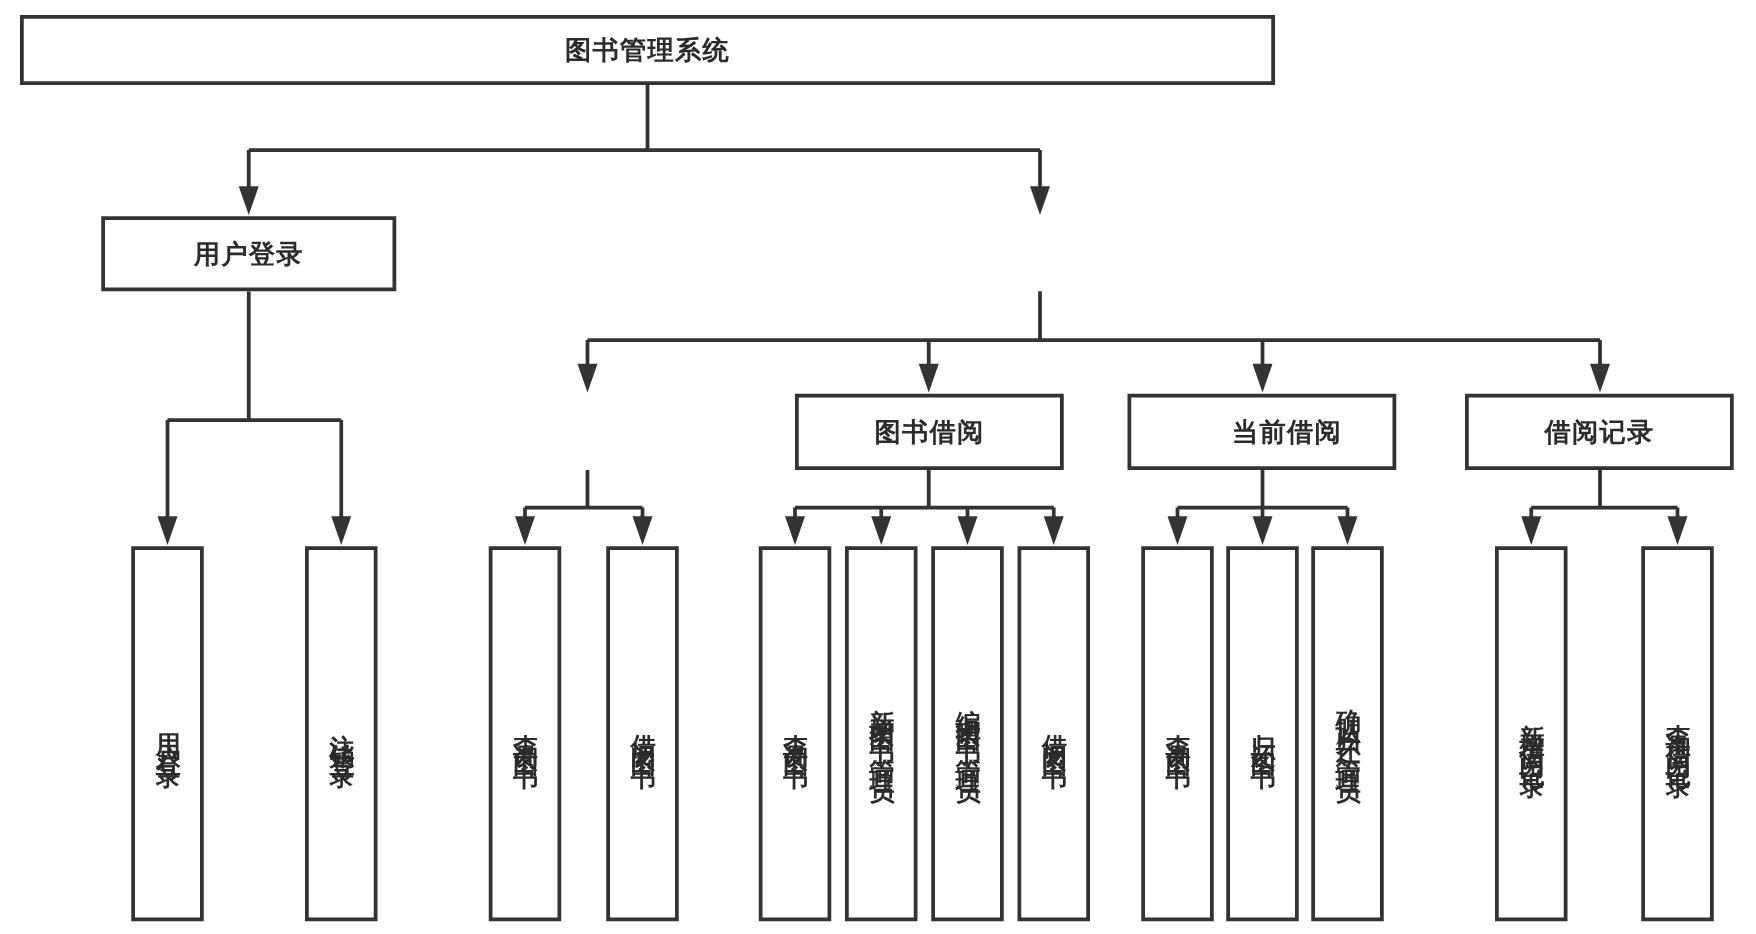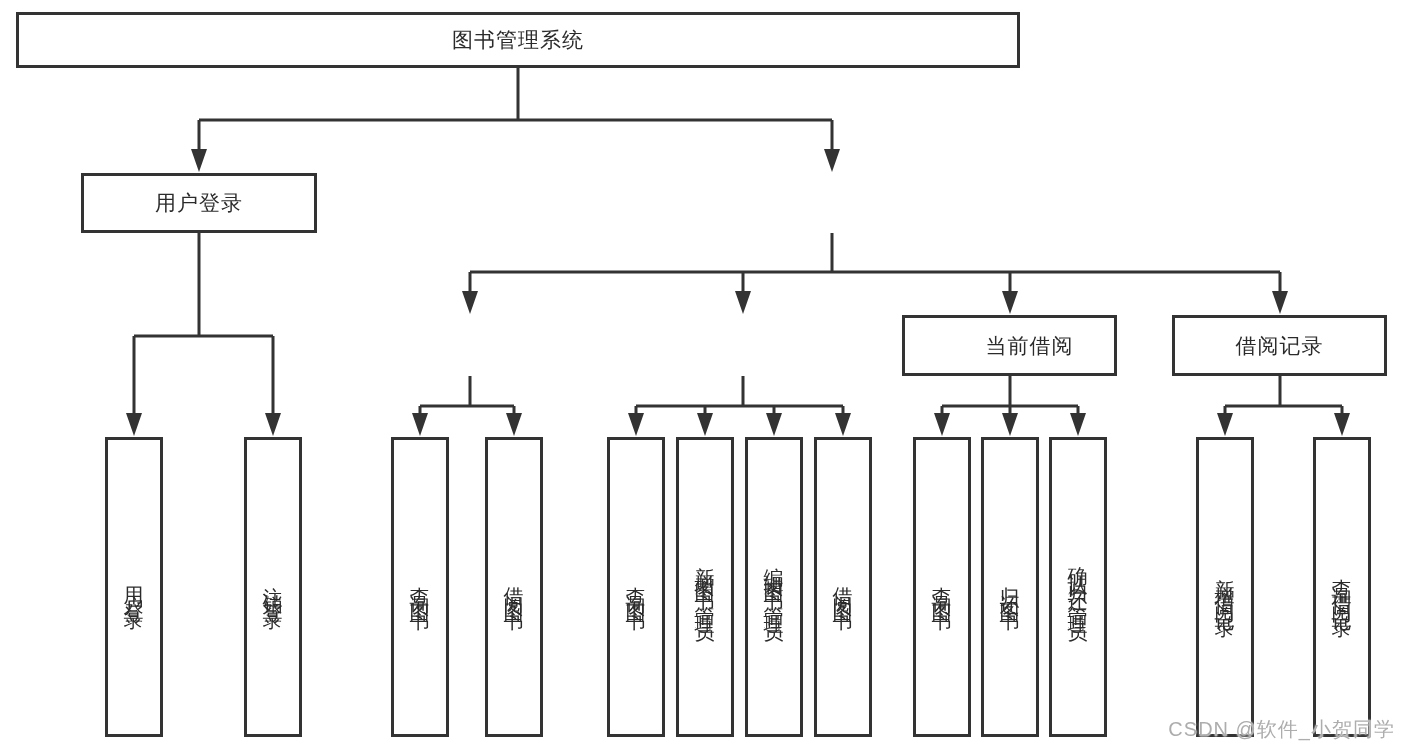--- a/index.html
+++ b/index.html
@@ -3,20 +3,21 @@
 <meta charset="utf-8">
 <style>
   html, body { margin: 0; padding: 0; background: #fff; }
   .canvas {
     position: relative;
     width: 1405px;
     height: 747px;
     background: #ffffff;
     font-family: "Liberation Sans", sans-serif;
     overflow: hidden;
+    font-weight: bold;
   }
   .wires {
     position: absolute;
     left: 0; top: 0;
     z-index: 1;
   }
   .box {
     position: absolute;
     box-sizing: border-box;
     background: #ffffff;
@@ -95,20 +96,21 @@
       <polygon points="1070,413 1086,413 1078,436"></polygon>
       <polygon points="1217,413 1233,413 1225,436"></polygon>
       <polygon points="1334,413 1350,413 1342,436"></polygon>
     </g>
   </svg>
 
   <div class="box h" style="left:16px; top:12px; width:1004px; height:56px;">图书管理系统</div>
 
   <div class="box h" style="left:81px; top:173px; width:236px; height:60px;">用户登录</div>
 
+  <div class="box h" style="left:636px; top:315px; width:215px; height:61px;">图书借阅</div>
   <div class="box h" style="left:902px; top:315px; width:215px; height:61px;padding-left:40px;">当前借阅</div>
   <div class="box h" style="left:1172px; top:315px; width:215px; height:61px;">借阅记录</div>
 
   <div class="box v" style="left:105px; top:437px; width:58px; height:300px;">用户登录</div>
   <div class="box v" style="left:244px; top:437px; width:58px; height:300px;">注销登录</div>
 
   <div class="box v" style="left:391px; top:437px; width:58px; height:300px;">查询图书</div>
   <div class="box v" style="left:485px; top:437px; width:58px; height:300px;">借阅图书</div>
 
   <div class="box v" style="left:607px; top:437px; width:58px; height:300px;">查询图书</div>
@@ -116,15 +118,14 @@
   <div class="box v" style="left:745px; top:437px; width:58px; height:300px;">编辑图书（管理员）</div>
   <div class="box v" style="left:814px; top:437px; width:58px; height:300px;">借阅图书</div>
 
   <div class="box v" style="left:913px; top:437px; width:58px; height:300px;">查询图书</div>
   <div class="box v" style="left:981px; top:437px; width:58px; height:300px;">归还图书</div>
   <div class="box v" style="left:1049px; top:437px; width:58px; height:300px;">确认归还（管理员）</div>
 
   <div class="box v" style="left:1196px; top:437px; width:58px; height:300px;">新增借阅记录</div>
   <div class="box v" style="left:1313px; top:437px; width:58px; height:300px;">查询借阅记录</div>
 
-  <div class="watermark">CSDN @软件_小贺同学</div>
 
 </div>
 
 </body></html>

